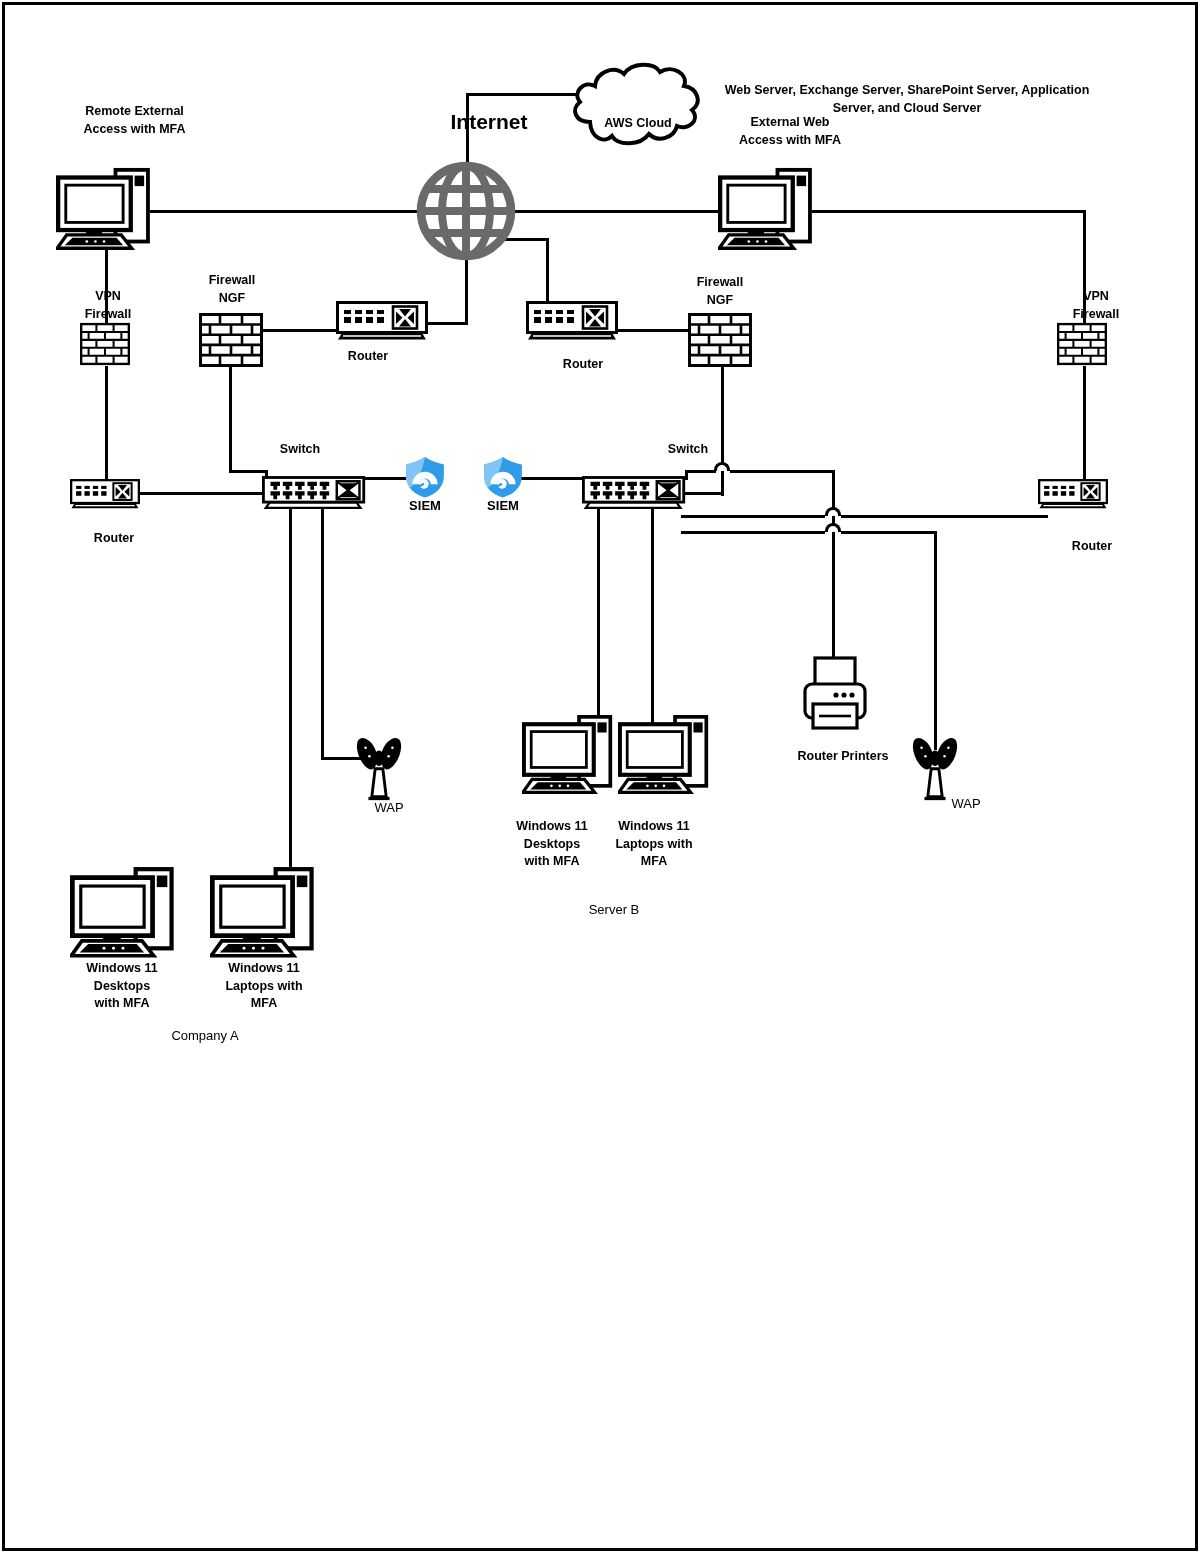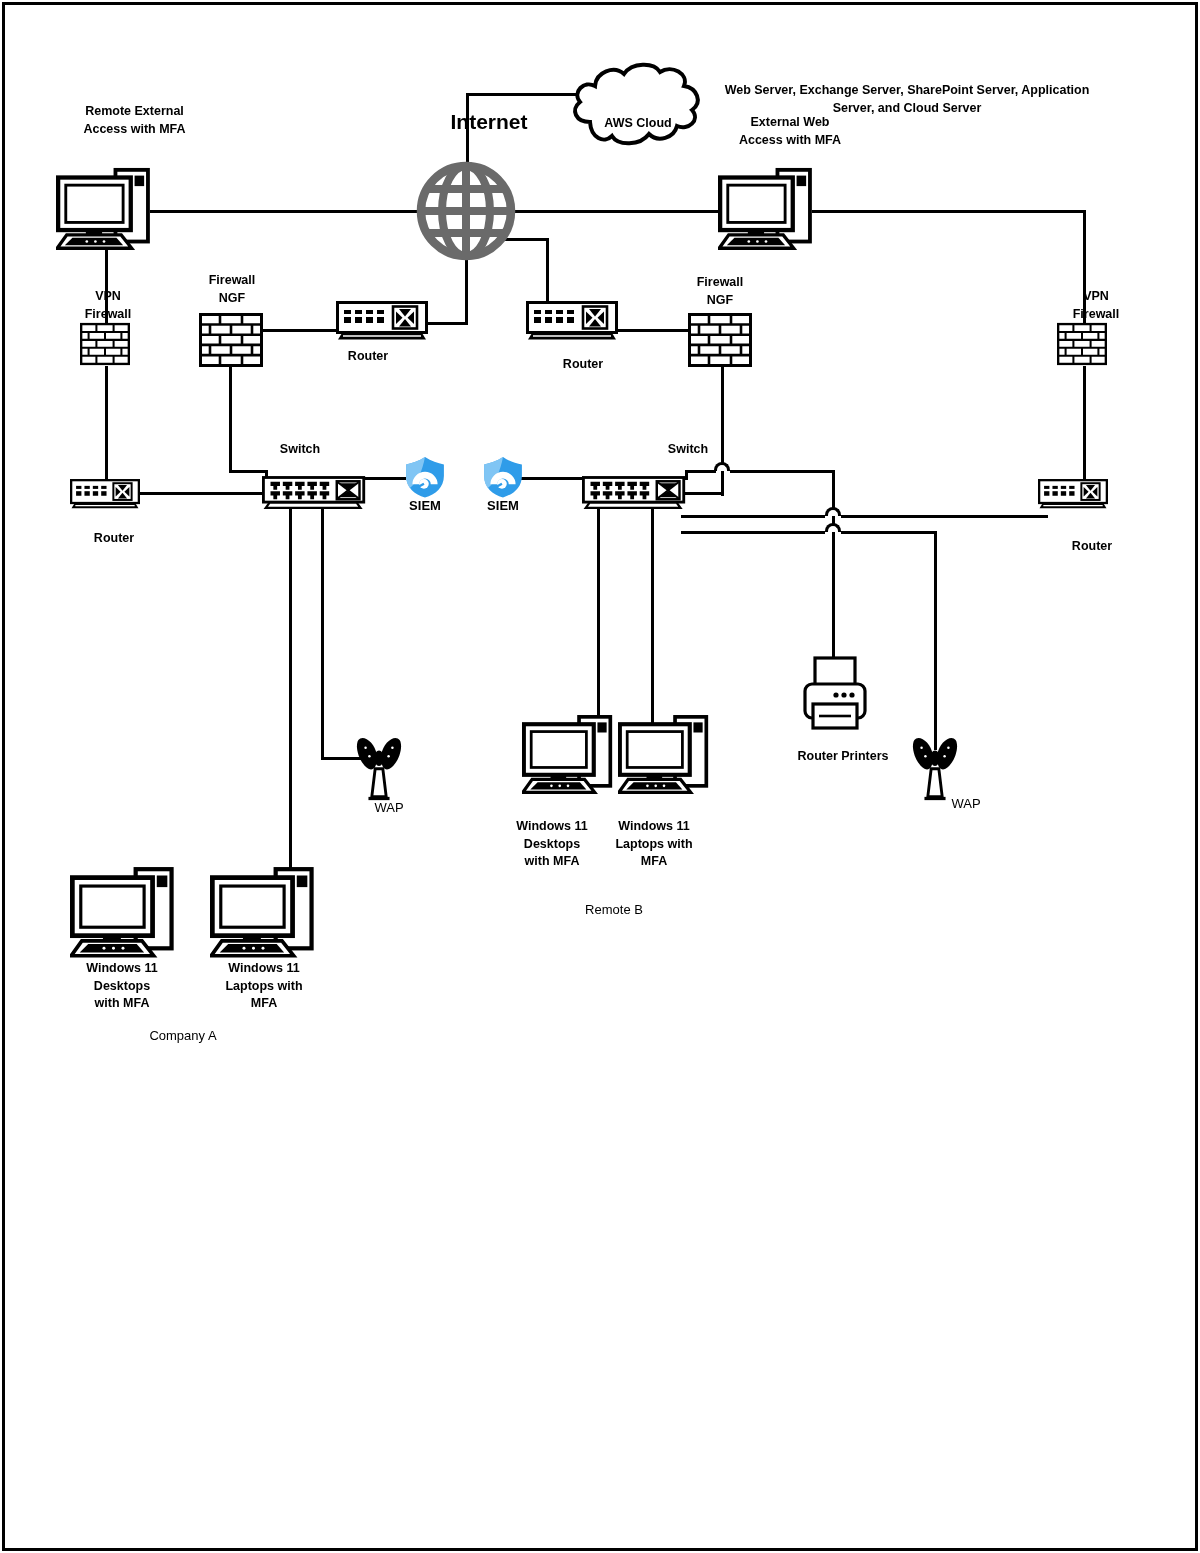--- a/index.html
+++ b/index.html
@@ -294,20 +294,20 @@
 <div class="lbl" style="left:1050px;top:538px;width:84px">Router</div>
 <div class="lbl lbl-lg" style="left:357px;top:800px;width:64px">WAP</div>
 <div class="lbl lbl-lg" style="left:934px;top:796px;width:64px">WAP</div>
 <div class="lbl" style="left:783px;top:748px;width:120px">Router Printers</div>
 <div class="lbl" style="left:502px;top:818px;width:100px">Windows 11
 Desktops
 with MFA</div>
 <div class="lbl" style="left:604px;top:818px;width:100px">Windows 11
 Laptops with
 MFA</div>
-<div class="lbl lbl-lg" style="left:551px;top:902px;width:126px">Remote B</div>
+<div class="lbl lbl-lg" style="left:551px;top:902px;width:126px">Server B</div>
 <div class="lbl" style="left:72px;top:960px;width:100px">Windows 11
 Desktops
 with MFA</div>
 <div class="lbl" style="left:214px;top:960px;width:100px">Windows 11
 Laptops with
 MFA</div>
-<div class="lbl lbl-lg" style="left:120px;top:1028px;width:126px">Company A</div>
+<div class="lbl lbl-lg" style="left:142px;top:1028px;width:126px">Company A</div>
 
 </body></html>

